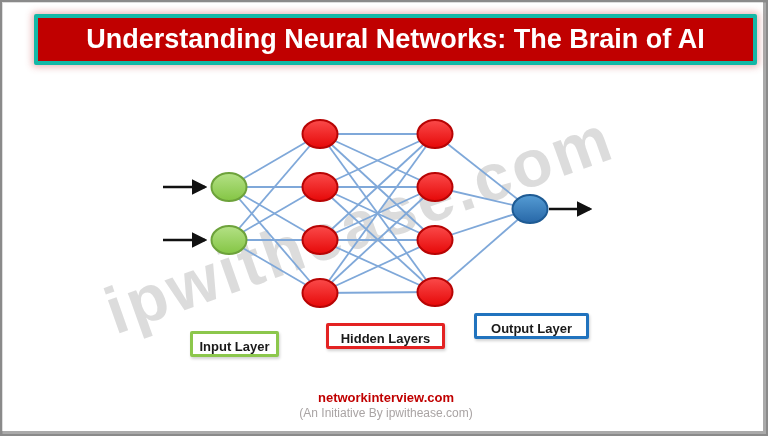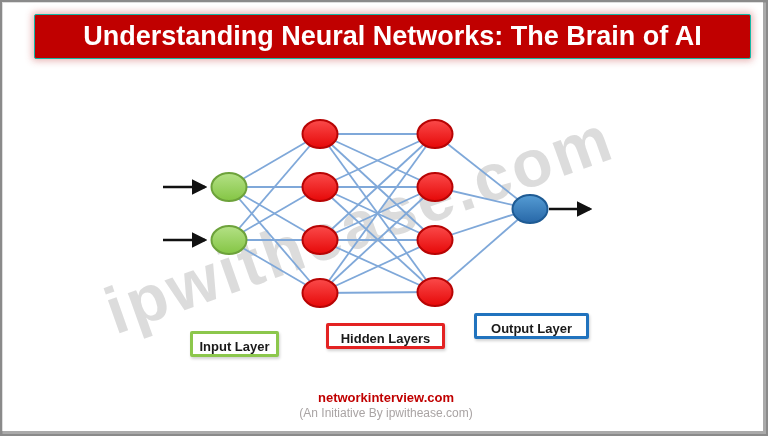--- a/index.html
+++ b/index.html
@@ -5,21 +5,21 @@
   html,body{margin:0;padding:0;background:#fff;}
   body{width:768px;height:436px;overflow:hidden;font-family:"Liberation Sans",sans-serif;}
   .frame{
     position:relative;width:768px;height:436px;box-sizing:border-box;
     background:#ffffff;border:2px solid #8a8a8a;
     box-shadow:inset -3px -3px 0 rgba(100,100,100,.55), inset 1px 1px 0 rgba(200,200,200,.6);
   }
   .banner{
     position:absolute;left:32px;top:12px;width:715px;height:43px;z-index:3;
     display:flex;align-items:center;justify-content:center;
-    border:1px solid #14b8a6;border-radius:2px;
+    border:4px solid #14b8a6;border-radius:2px;
     box-shadow:0 0 7px 2px rgba(205,90,90,.45);
   }
   .banner span{
     font-size:27px;font-weight:bold;letter-spacing:0px;white-space:nowrap;
   }
   .watermark{
     position:absolute;left:57px;top:142px;width:600px;height:160px;z-index:1;
     display:flex;align-items:center;justify-content:center;
     transform:rotate(-19.5deg);
     font-size:66px;font-weight:bold;letter-spacing:3px;

